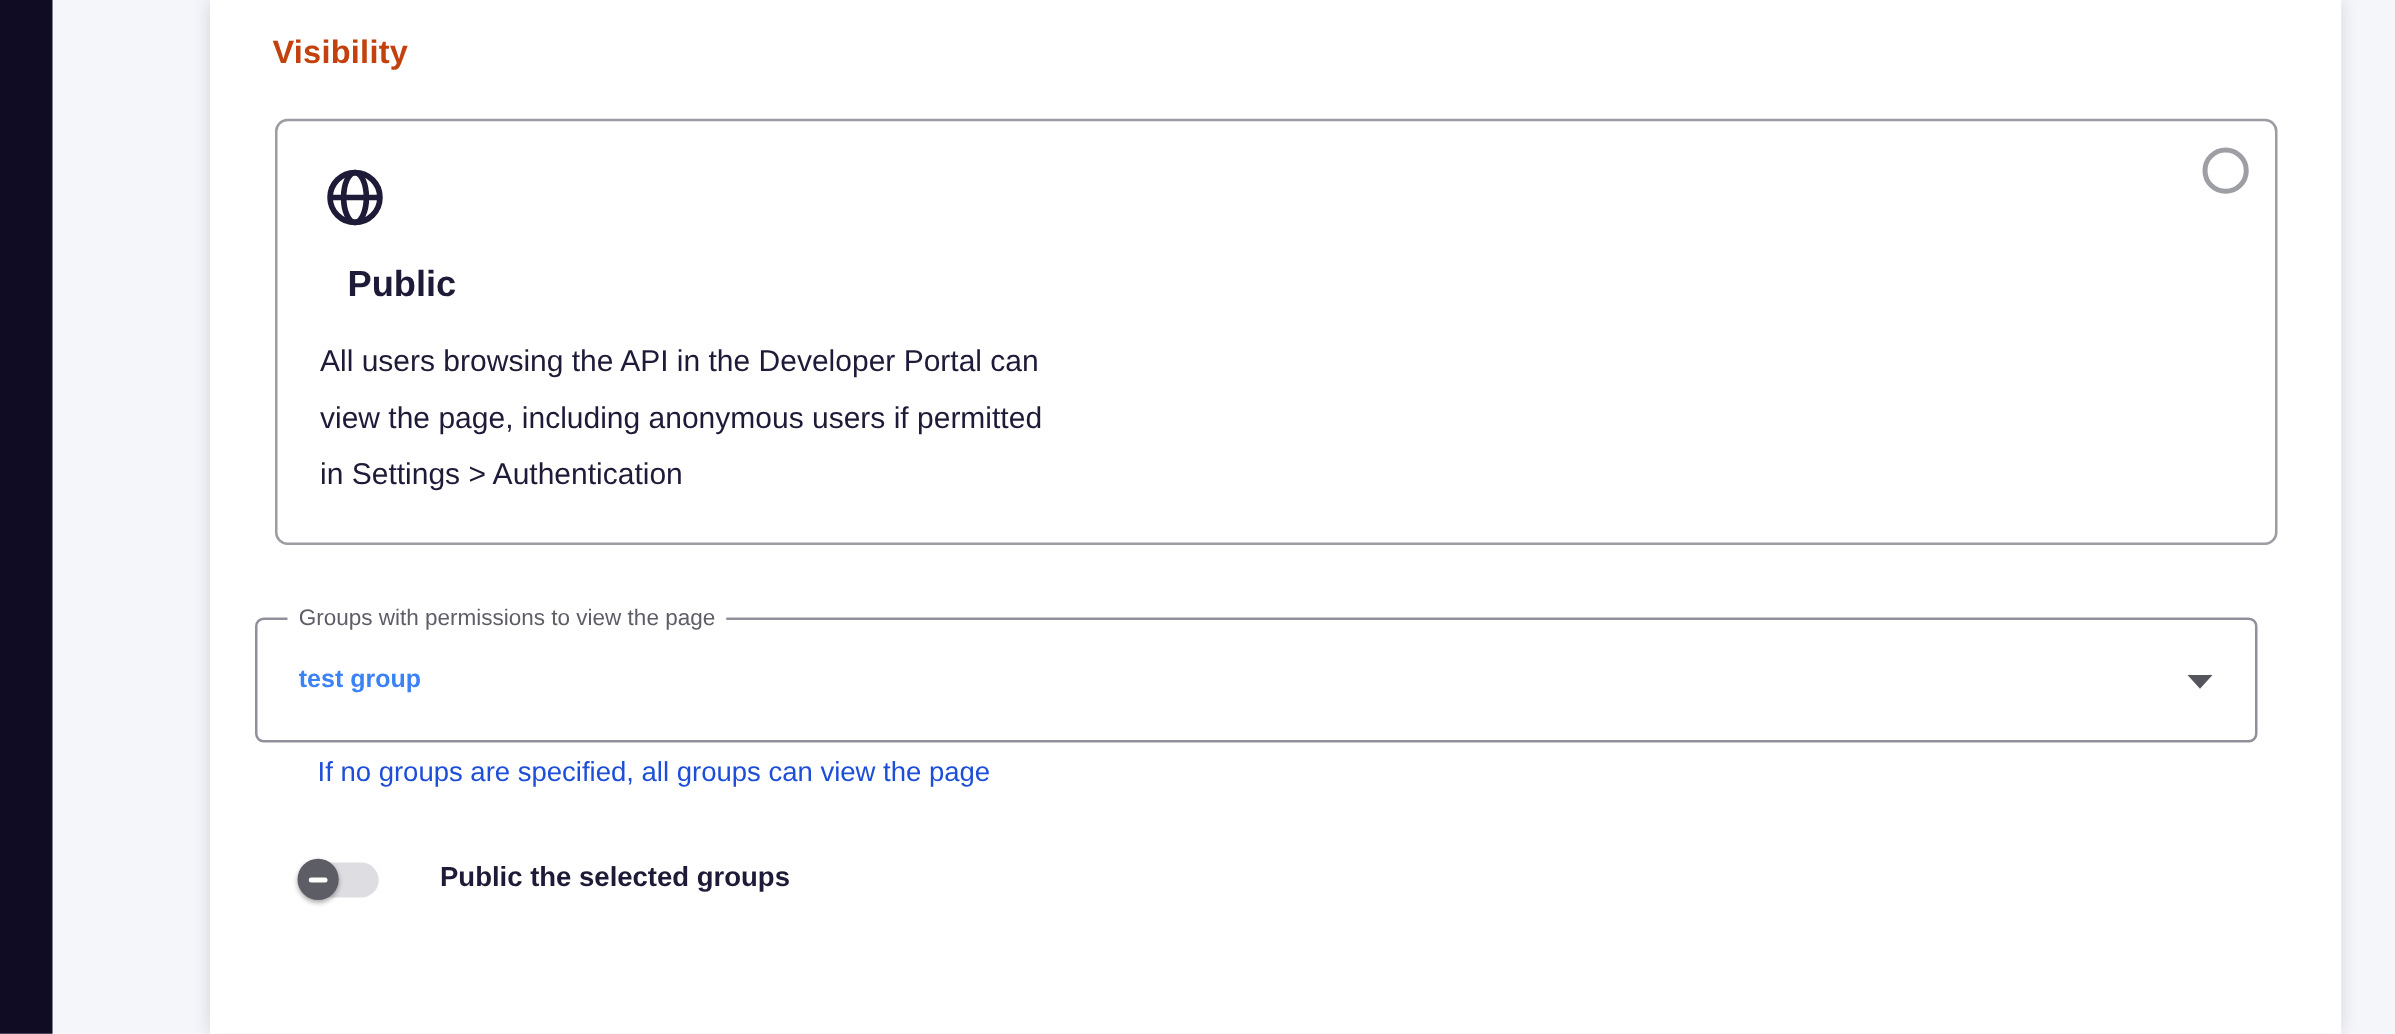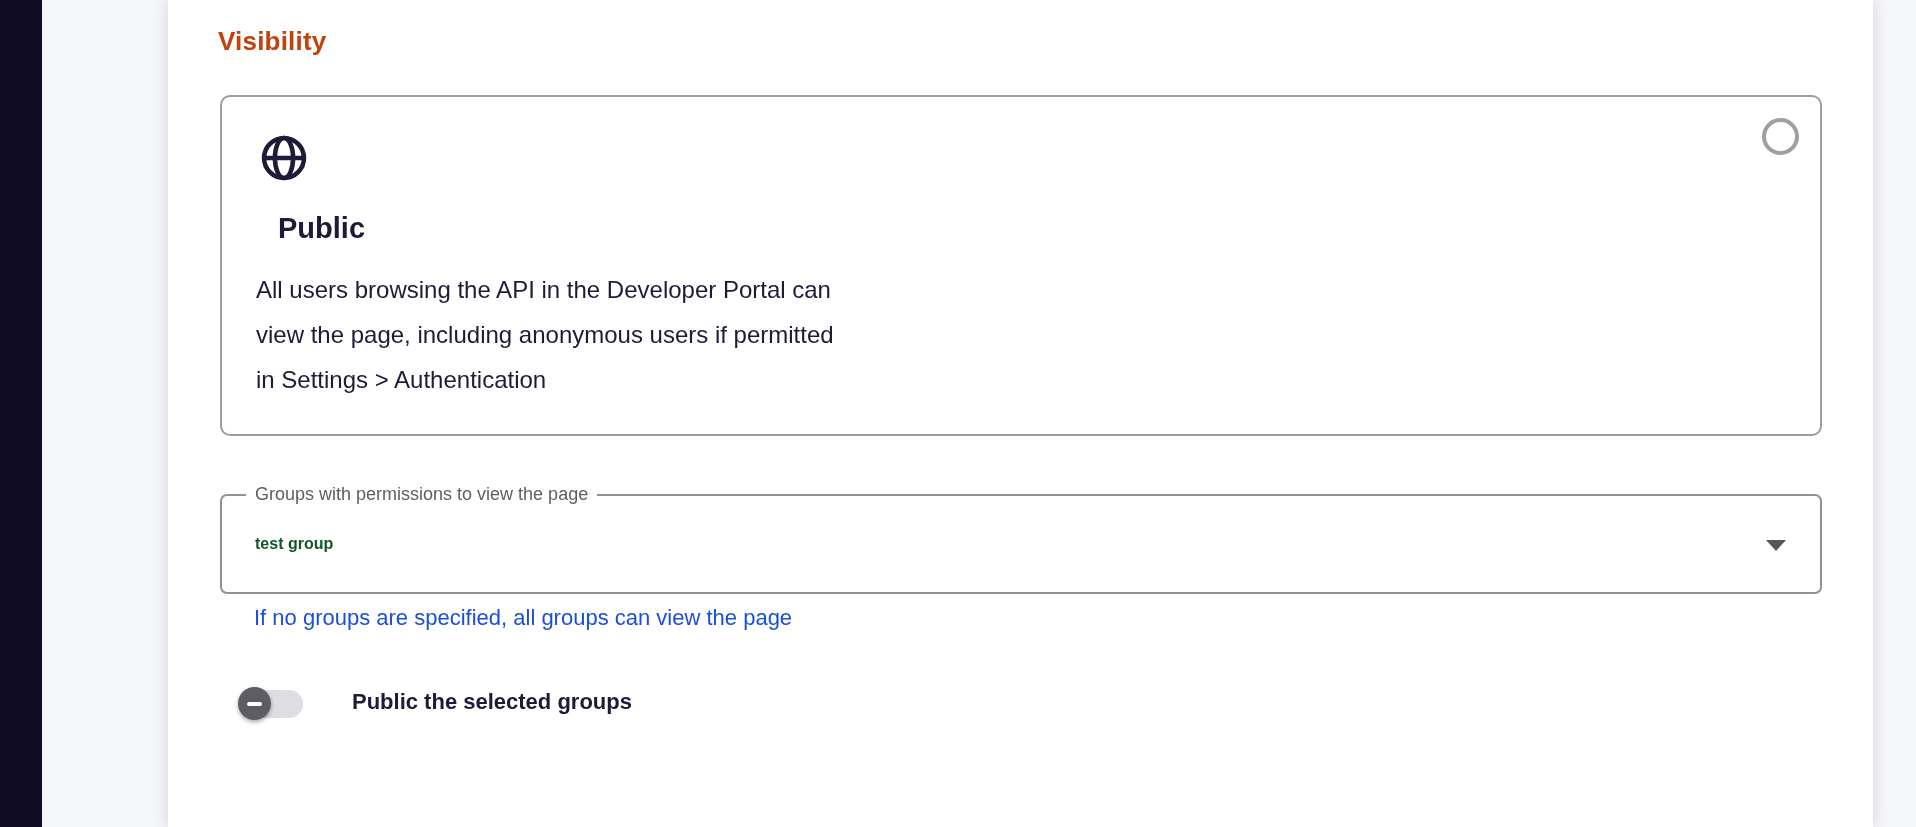--- a/index.html
+++ b/index.html
@@ -33,30 +33,30 @@
     position:absolute; top:21px; right:21px; width:37px; height:37px;
     border-radius:50%; border:4px solid #9e9ea5; background:#fff;
   }
   .private .radio {
     top:19px; right:19px; border-color:#7b60e2;
     display:flex; align-items:center; justify-content:center;
   }
   .radio-dot { width:19px; height:19px; border-radius:50%; background:#7b60e2; }
 
   .groups-field {
-    position:absolute; left:52px; top:494px; width:1602px; height:100px;
+    position:absolute; left:36px; top:494px; width:1602px; height:100px;
     border:2px solid #90909a; border-radius:7px; background:#fff; cursor:pointer;
   }
   .field-label {
     position:absolute; top:-12px; left:24px; background:#fff; padding:0 9px;
     font-size:18px; font-weight:500; color:#5e5e69; white-space:nowrap;
   }
   .field-value {
     position:absolute; left:33px; top:50%; transform:translateY(-50%);
-    font-size:16px; font-weight:700; color:#14532d;text-align:right;
+    font-size:20px; font-weight:700; color:#3b82f6;text-align:right;
   }
   .caret {
     position:absolute; right:34px; top:50%; margin-top:-4px; width:0; height:0;
     border-left:10px solid transparent; border-right:10px solid transparent;
     border-top:11px solid #55555e;
   }
   .helper { position:absolute; left:86px; top:605px; font-size:22px; line-height:26px; color:#1d4ed8; }
 
   .exclude-row { position:absolute; left:71px; top:686px; display:flex; gap:49px; align-items:center; }
   .toggle {

